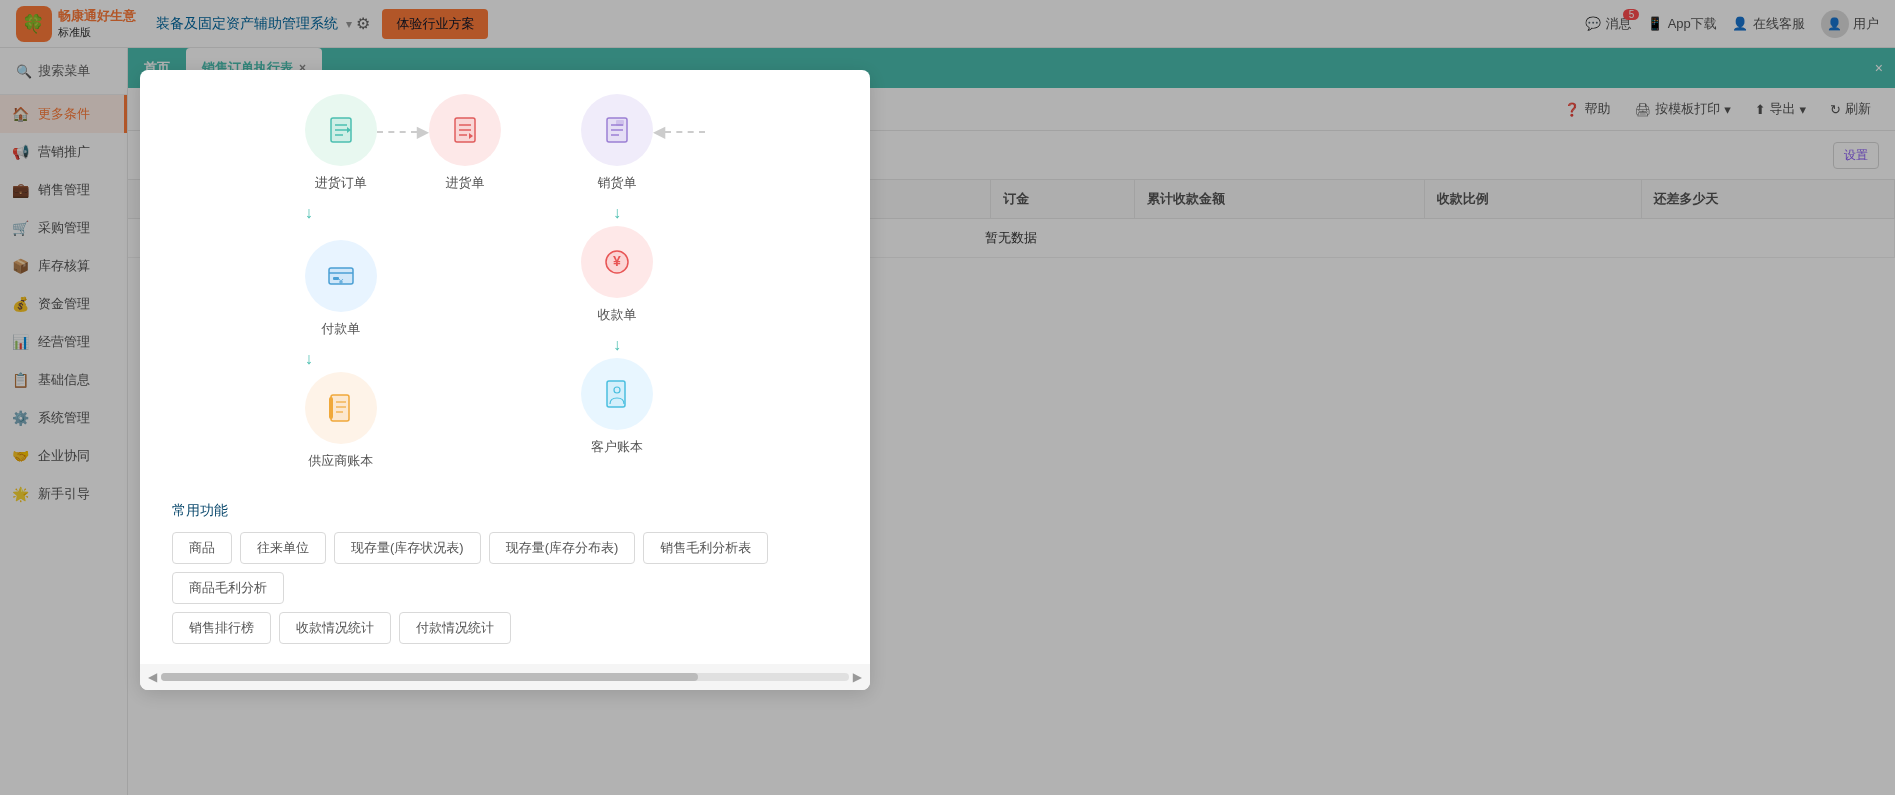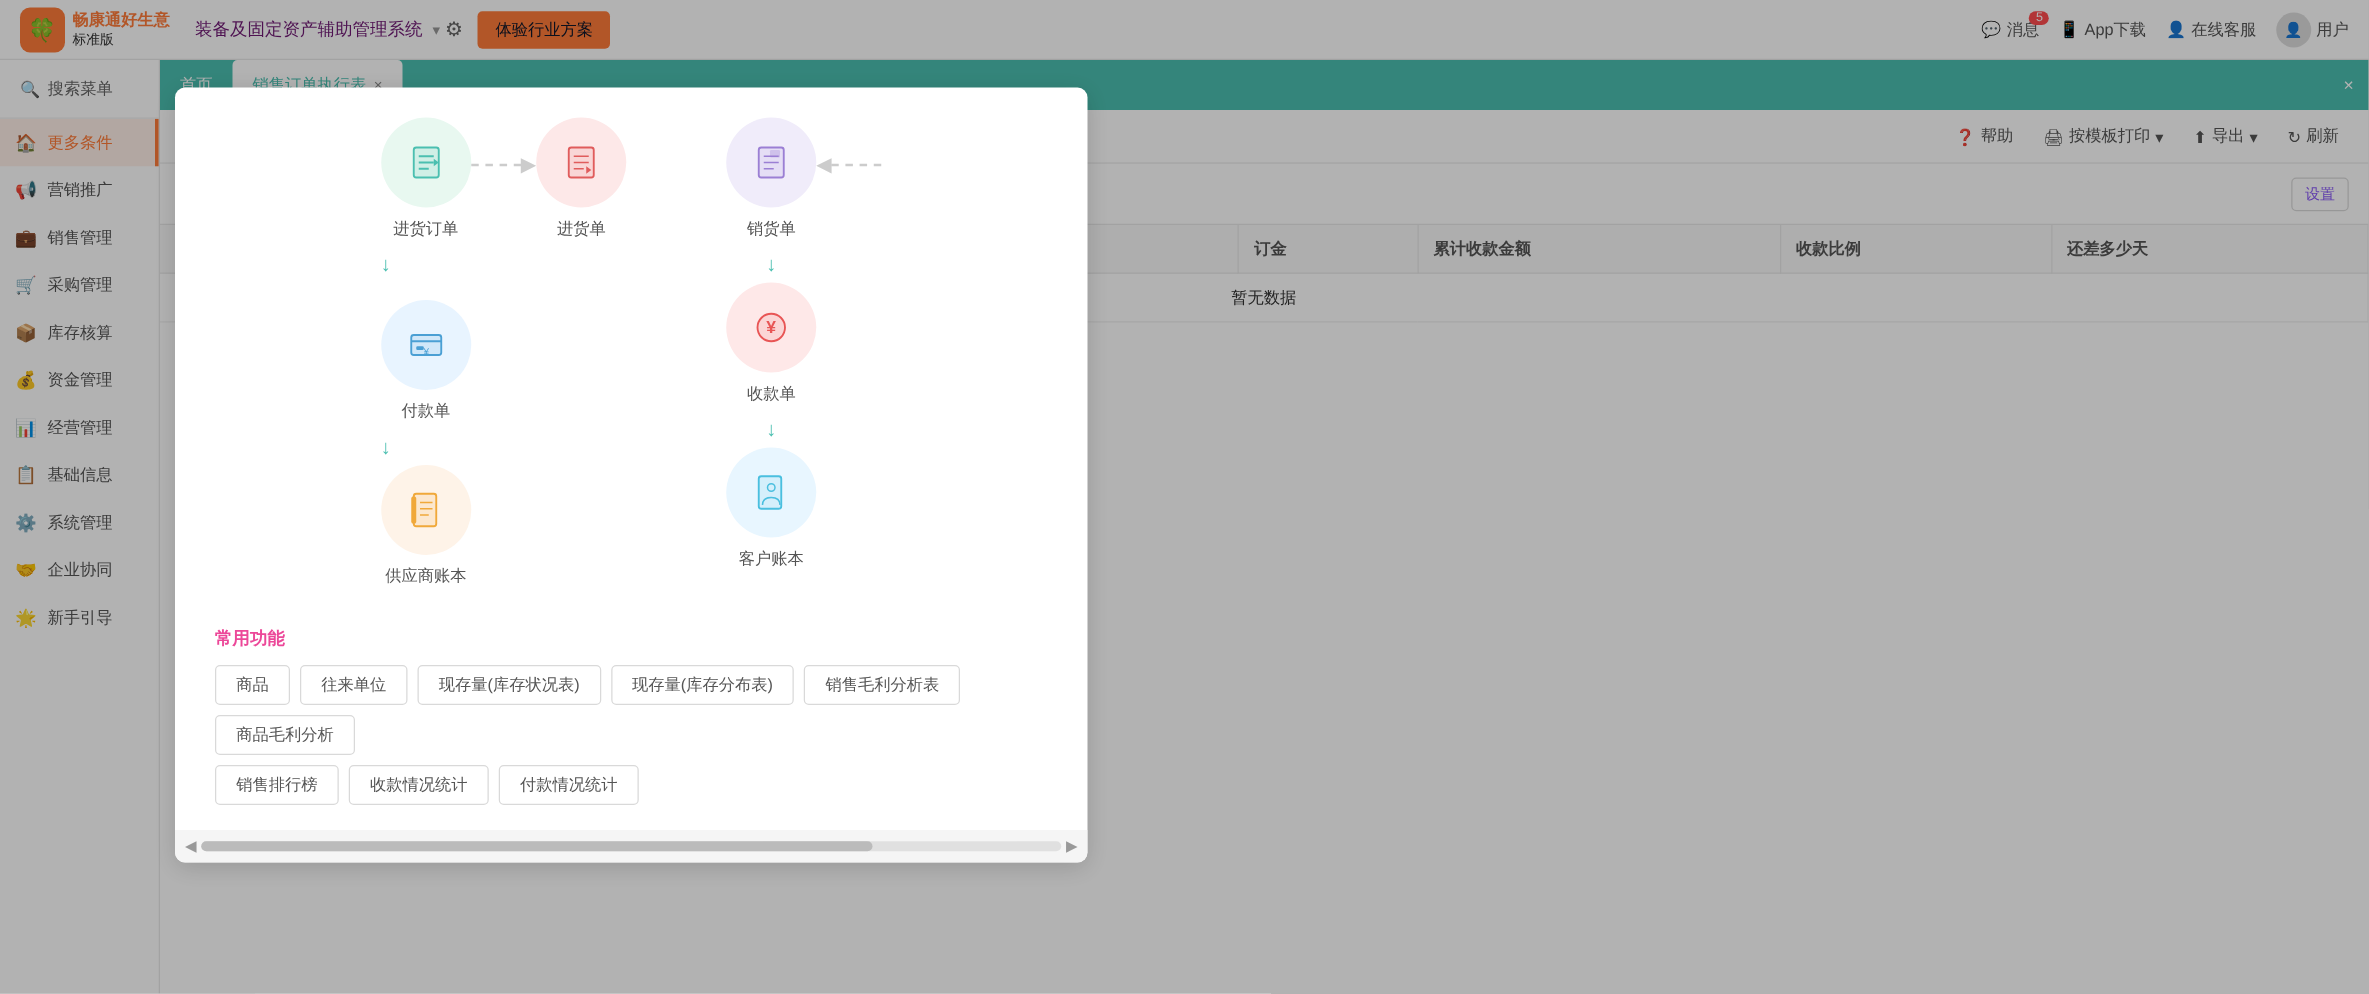--- a/index.html
+++ b/index.html
@@ -11,32 +11,32 @@
     .main-area { display: flex; flex: 1; overflow: hidden; }
     .sidebar { width: 128px; background: #fff; border-right: 1px solid #e8e8e8; flex-shrink: 0; display: flex; flex-direction: column; }
     .content-area { flex: 1; display: flex; flex-direction: column; overflow: hidden; }
 
     
     .logo-area { display: flex; align-items: center; width: 128px; flex-shrink: 0; }
     .logo-icon { width: 36px; height: 36px; background: #ff7c3a; border-radius: 8px; display: flex; align-items: center; justify-content: center; color: white; font-size: 18px; margin-right: 6px; }
     .logo-text { font-size: 11px; color: #333; line-height: 1.3; }
     .logo-text .main { font-size: 13px; font-weight: bold; color: #ff7c3a; }
     .system-title { display: flex; align-items: center; gap: 8px; margin-left: 12px; }
-    .system-title-text { font-size: 14px; color: #701a75; }
+    .system-title-text { font-size: 14px; color: #0369a1; }
     .system-title-arrow { color: #999; font-size: 12px; }
     .settings-icon { color: #666; font-size: 16px; cursor: pointer; padding: 4px; }
     .trial-btn { background: #ff7c3a; color: #0f172a; border: none; border-radius: 4px; padding: 6px 14px; font-size: 13px; cursor: pointer; margin-left: 8px; }
     .top-right { margin-left: auto; display: flex; align-items: center; gap: 16px; }
     .top-right-item { display: flex; align-items: center; gap: 4px; color: #555; font-size: 13px; cursor: pointer; position: relative; }
     .badge { background: #ff4d4f; color: white; border-radius: 10px; padding: 0 5px; font-size: 10px; position: absolute; top: -6px; right: -8px; min-width: 16px; text-align: center; }
     .user-avatar { width: 28px; height: 28px; background: #ddd; border-radius: 50%; display: flex; align-items: center; justify-content: center; font-size: 12px; }
 
     
     .tabs-bar { height: 40px; background: #4bbfb0; display: flex; align-items: center; padding: 0; flex-shrink: 0; }
-    .tab-item { height: 40px; padding: 0 16px; display: flex; align-items: center; cursor: pointer; font-size: 13px; color: rgba(255,255,255,0.85); gap: 6px; }
+    .tab-item { height: 40px; padding: 0 16px; display: flex; align-items: center; cursor: pointer; font-size: 13px; color: rgba(255,255,255,0.85); gap: 6px; font-weight: bold; }
     .tab-item.active { background: #fff; color: #4bbfb0; border-radius: 4px 4px 0 0; }
     .tab-item.home { color: white; }
     .tab-close { color: #888; font-size: 12px; }
     .close-all { margin-left: auto; color: white; padding: 0 12px; cursor: pointer; font-size: 14px; }
 
     
     .sidebar-search { padding: 10px 8px; border-bottom: 1px solid #f0f0f0; }
     .sidebar-search-btn { display: flex; align-items: center; gap: 6px; color: #666; font-size: 13px; cursor: pointer; padding: 4px 8px; }
     .sidebar-nav { flex: 1; overflow-y: auto; }
     .sidebar-nav-item { display: flex; align-items: center; gap: 8px; padding: 10px 12px; cursor: pointer; color: #555; font-size: 13px; }
@@ -77,21 +77,21 @@
     .flow-circle.orange { background: #fef3e8; color: #f0a83a; }
     .flow-circle.blue { background: #e8f4ff; color: #4a9fd4; }
     .flow-circle.red { background: #fee8e8; color: #e85555; }
     .flow-circle.orange2 { background: #fef3e8; color: #f0a83a; }
     .flow-circle.blue2 { background: #e8f6ff; color: #4abfdf; }
     .flow-label { font-size: 13px; color: #555; text-align: center; }
     .flow-arrow-v { color: #4bbfb0; font-size: 16px; margin: 4px 0; }
 
     
     .common-functions { margin-top: 8px; }
-    .common-title { font-size: 14px; color: #ec4899; margin-bottom: 12px; font-weight: 700; }
+    .common-title { font-size: 14px; color: #0c4a6e; margin-bottom: 12px; font-weight: 400; }
     .func-buttons { display: flex; flex-wrap: wrap; gap: 8px; }
     .func-btn { border: 1px solid #d9d9d9; background: #fff; border-radius: 4px; padding: 6px 16px; font-size: 13px; color: #555; cursor: pointer; }
 
     
     .modal-scrollbar { background: #f5f5f5; padding: 6px 8px; display: flex; align-items: center; gap: 4px; }
     .scrollbar-track { flex: 1; height: 8px; background: #e0e0e0; border-radius: 4px; position: relative; }
     .scrollbar-thumb { width: 78%; height: 8px; background: #bbb; border-radius: 4px; }
     .scroll-arrow { color: #999; font-size: 12px; cursor: pointer; }
   </style>
 </head>

